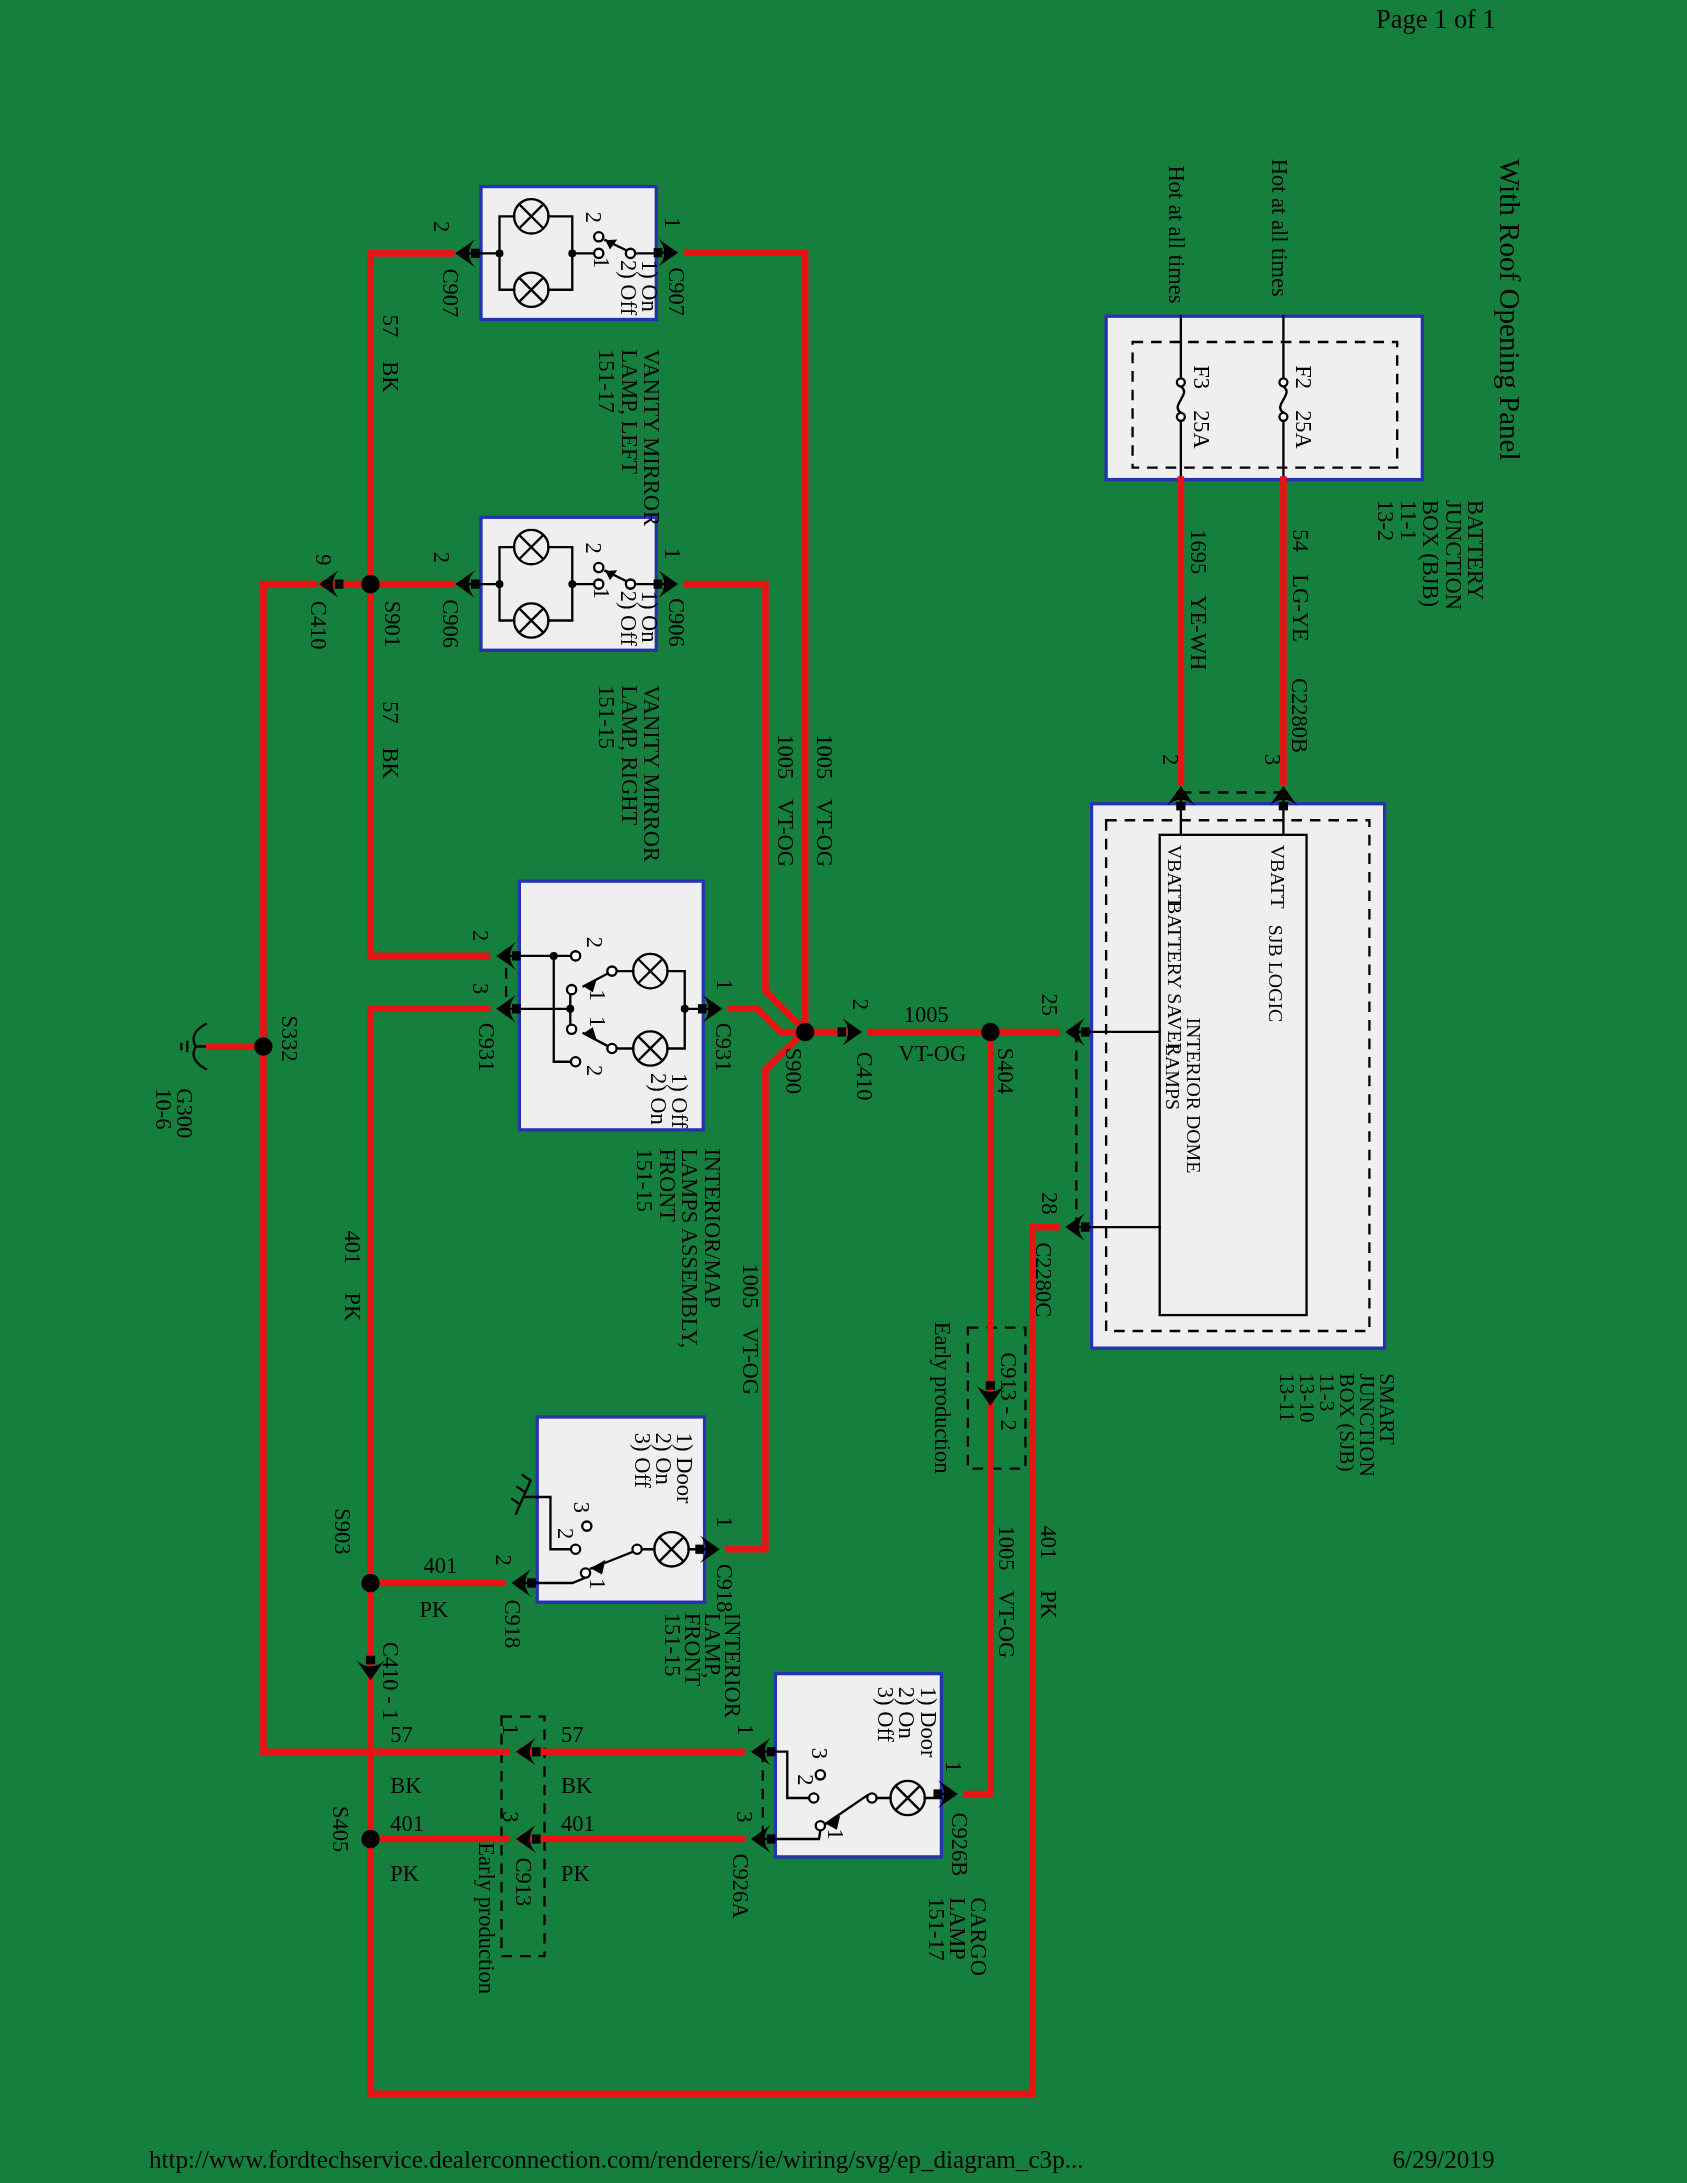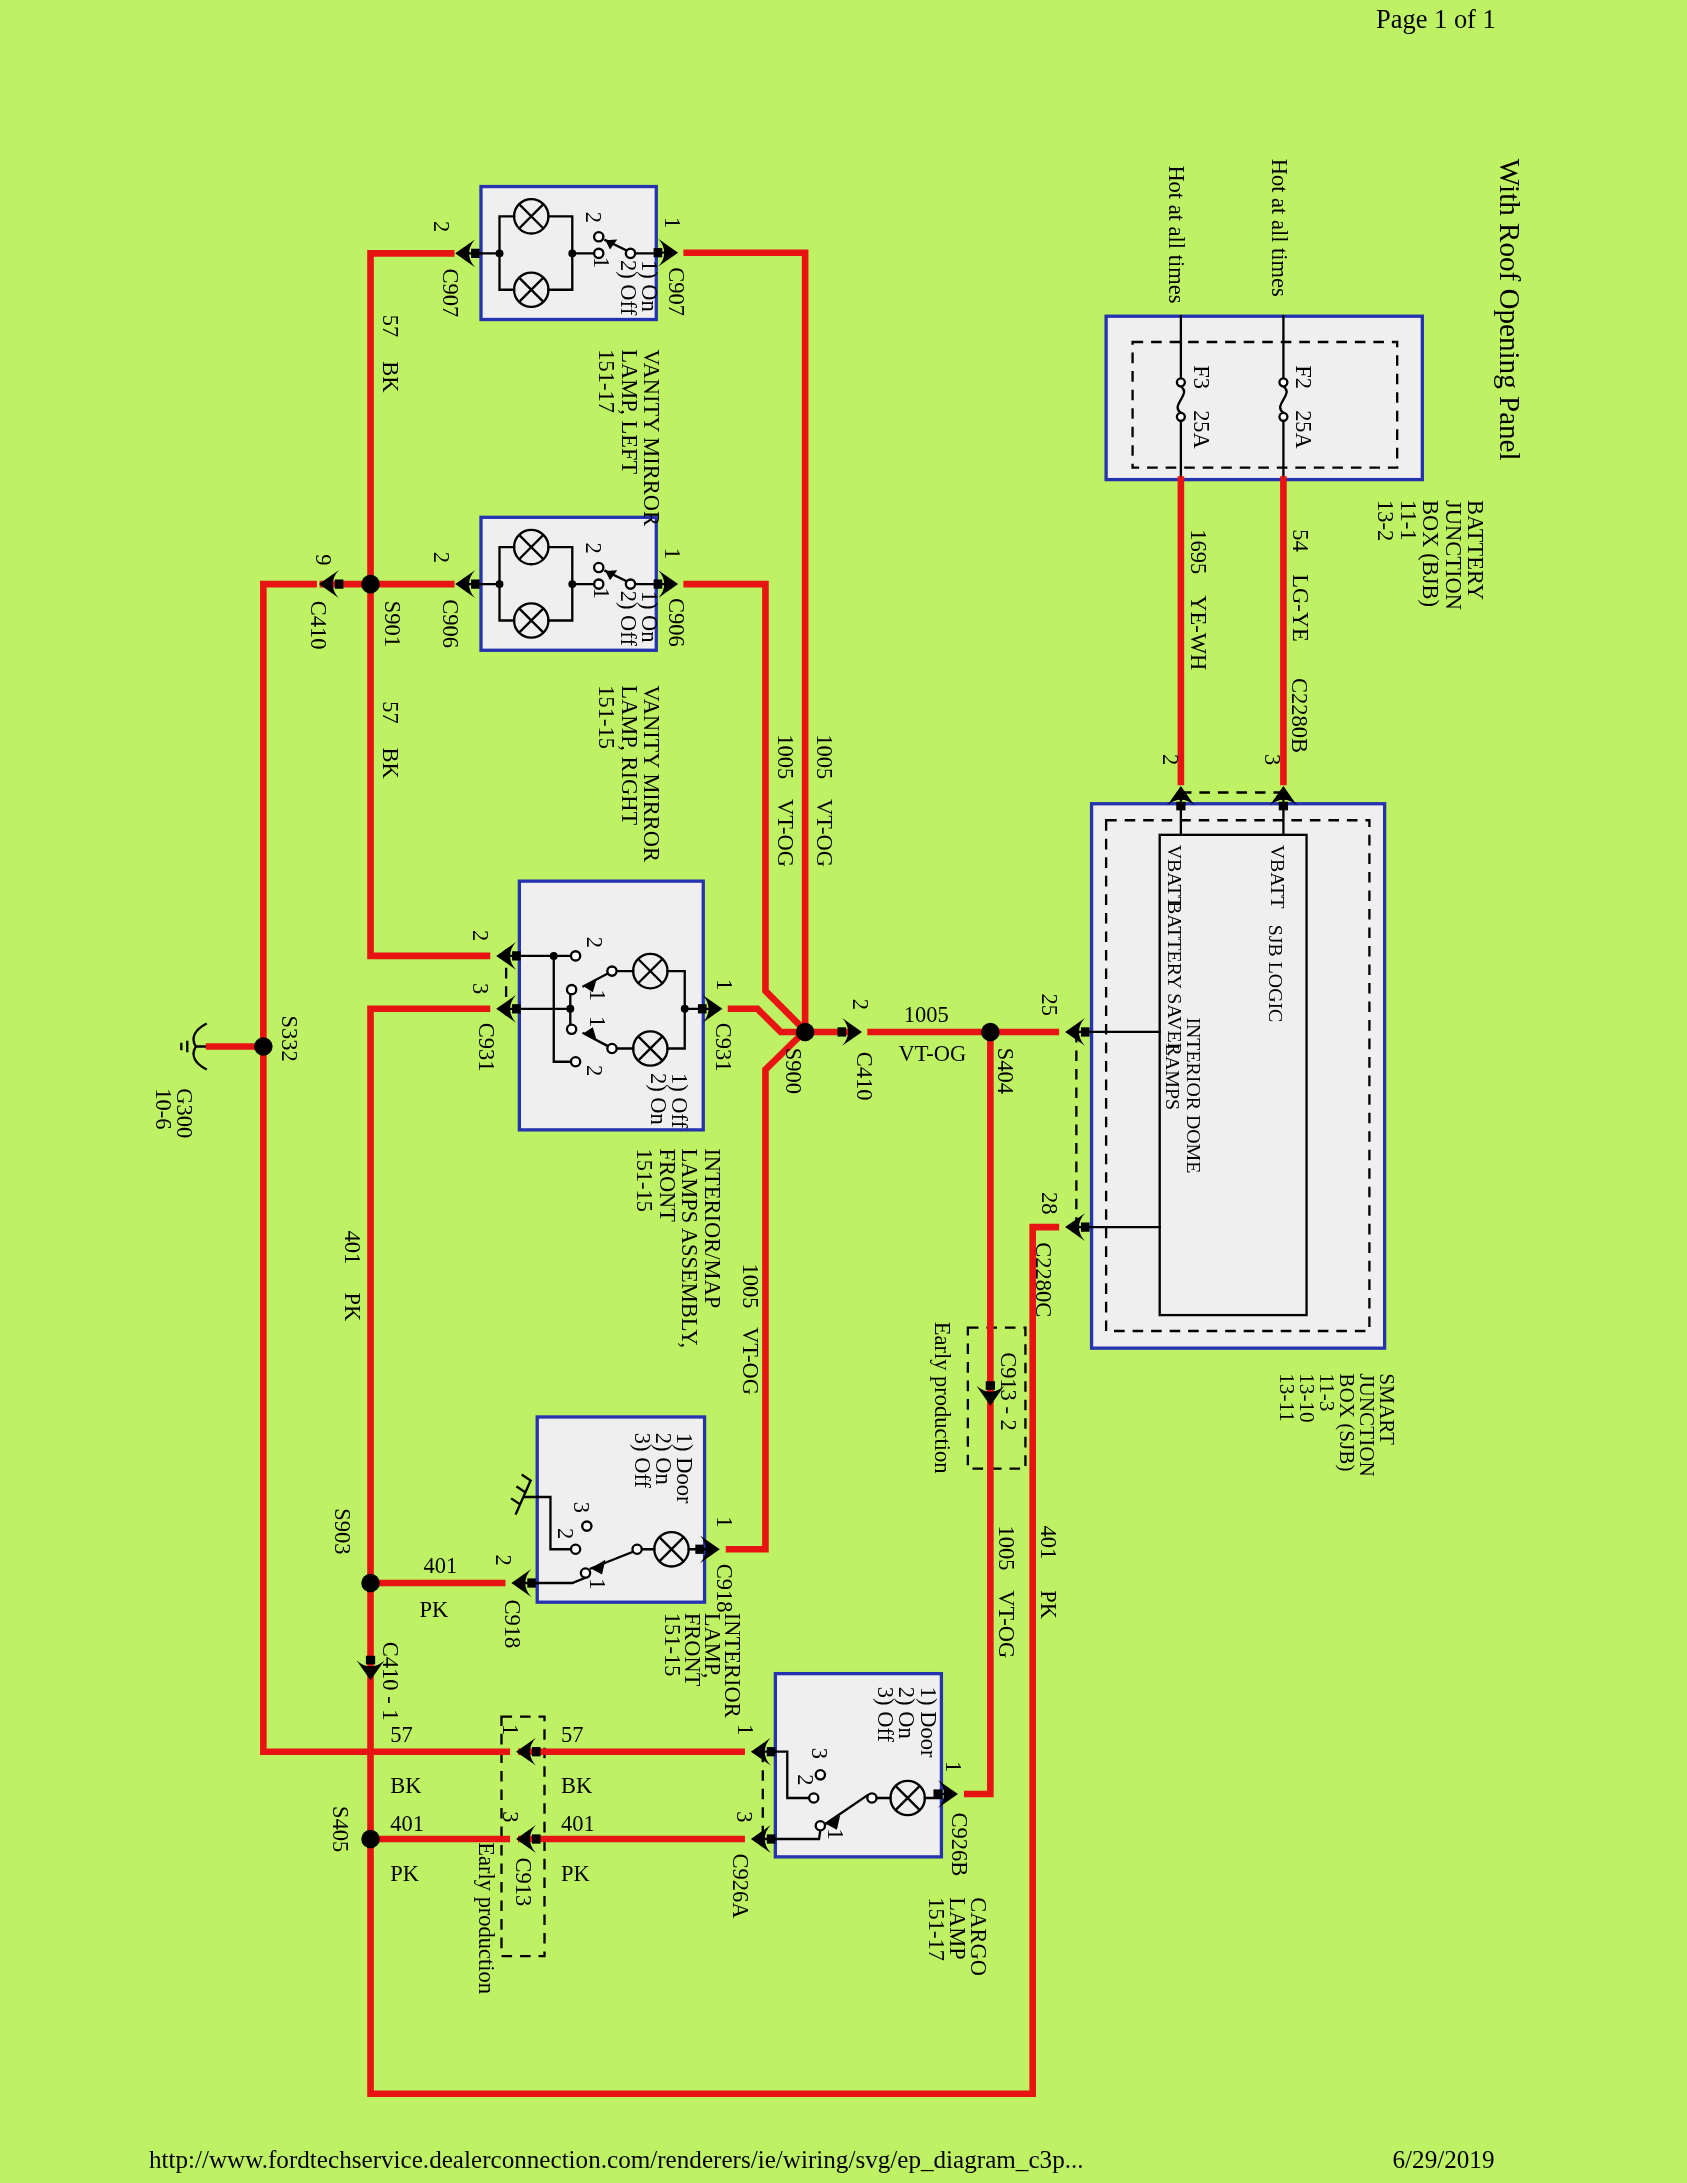--- a/index.html
+++ b/index.html
@@ -1,16 +1,16 @@
 <!DOCTYPE html>
 <html style="font-size:10.6px"><head>
 <meta charset="utf-8">
 <style>
   html,body{margin:0;padding:0;background:#ffffff;}
-  .page{position:relative;width:1687px;height:2183px;background:#bef264;overflow:hidden;}
+  .page{position:relative;width:1687px;height:2183px;background:#15803d;overflow:hidden;}
   svg{position:absolute;left:0;top:0;}
   .wire{stroke:#e81313;stroke-width:10;fill:none;stroke-linecap:square;}
   .blk{stroke:#000000;stroke-width:3.5;fill:none;stroke-linecap:square;}
   .box{fill:#efefef;stroke:#2633b0;stroke-width:5;}
   .inner{fill:none;stroke:#000000;stroke-width:3.5;}
   .dash{stroke:#000000;stroke-width:3.5;fill:none;stroke-dasharray:16 12;}
   .dot{fill:#000000;stroke:none;}
   .term{fill:#ffffff;stroke:#000000;stroke-width:3.5;}
   .conn{fill:#000000;stroke:none;}
   .dlabel{font-family:"Liberation Serif","DejaVu Serif",serif;fill:#000000;}

